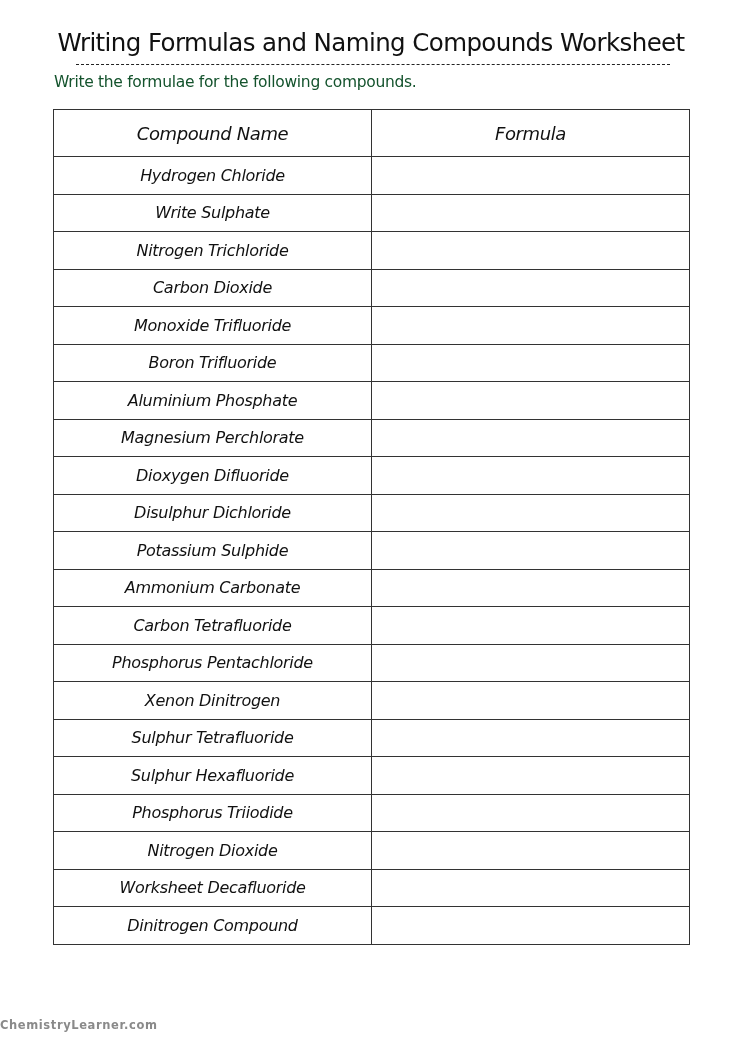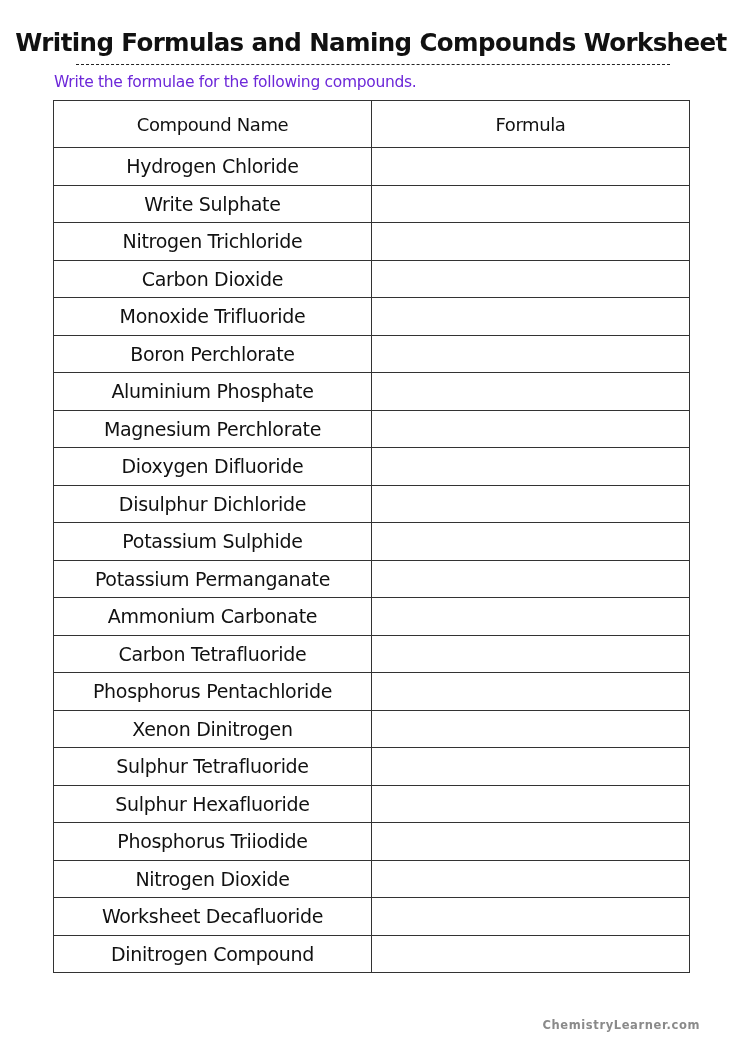--- a/index.html
+++ b/index.html
@@ -1,25 +1,25 @@
 <!DOCTYPE html>
 <html><head>
 <meta charset="utf-8">
 <style>
   html, body { margin:0; padding:0; background:#ffffff; }
   body { width:742px; height:1050px; position:relative; overflow:hidden; font-family:"DejaVu Sans", sans-serif; color:#111; }
-  .title { position:absolute; left:0; width:742px; top:28px; text-align:center; font-size:24.5px; letter-spacing:-0.6px; color:#111;font-weight:bold; }
+  .title { position:absolute; left:0; width:742px; top:28px; text-align:center; font-size:24.5px; letter-spacing:-0.6px; color:#111; }
   .dash { position:absolute; left:76px; width:594px; top:64px; border-top:1.5px dashed #222; }
-  .instr { position:absolute; left:54px; top:73px; font-size:15.5px; letter-spacing:-0.3px; color:#6d28d9; }
-  table { position:absolute; left:53px; top:100px; width:636px; border-collapse:collapse; table-layout:fixed; }
+  .instr { position:absolute; left:54px; top:73px; font-size:15.5px; letter-spacing:-0.3px; color:#14532d; }
+  table { position:absolute; left:53px; top:109px; width:636px; border-collapse:collapse; table-layout:fixed;font-style:italic; }
   td, th { border:1.3px solid #333; text-align:center; padding:0; font-weight:normal; }
   th { height:46px; font-size:18px; letter-spacing:-0.4px; }
-  td { height:36.5px; font-size:19px; letter-spacing:-0.3px; }
+  td { height:36.5px; font-size:16px; letter-spacing:-0.3px; }
   col.c1 { width:318px; } col.c2 { width:318px; }
-  .footer { position:absolute; left:0; width:700px; top:1018px; text-align:right; font-size:11.5px; font-weight:bold; color:#8a8a8a; letter-spacing:0.6px; }
+  .footer { position:absolute; left:0; width:700px; top:1018px; text-align:left; font-size:11.5px; font-weight:bold; color:#8a8a8a; letter-spacing:0.6px; }
 </style>
 </head>
 <body>
 
 <div class="title">Writing Formulas and Naming Compounds Worksheet</div>
 <div class="dash"></div>
 <div class="instr">Write the formulae for the following compounds.</div>
 
 <table>
   <colgroup>
@@ -47,45 +47,41 @@
       </tr>
       <tr>
         <td>Carbon Dioxide</td>
         <td></td>
       </tr>
       <tr>
         <td>Monoxide Trifluoride</td>
         <td></td>
       </tr>
       <tr>
-        <td>Boron Perchlorate</td>
+        <td>Boron Trifluoride</td>
         <td></td>
       </tr>
       <tr>
         <td>Aluminium Phosphate</td>
         <td></td>
       </tr>
       <tr>
         <td>Magnesium Perchlorate</td>
         <td></td>
       </tr>
       <tr>
         <td>Dioxygen Difluoride</td>
         <td></td>
       </tr>
       <tr>
         <td>Disulphur Dichloride</td>
         <td></td>
       </tr>
       <tr>
         <td>Potassium Sulphide</td>
-        <td></td>
-      </tr>
-      <tr>
-        <td>Potassium Permanganate</td>
         <td></td>
       </tr>
       <tr>
         <td>Ammonium Carbonate</td>
         <td></td>
       </tr>
       <tr>
         <td>Carbon Tetrafluoride</td>
         <td></td>
       </tr>

